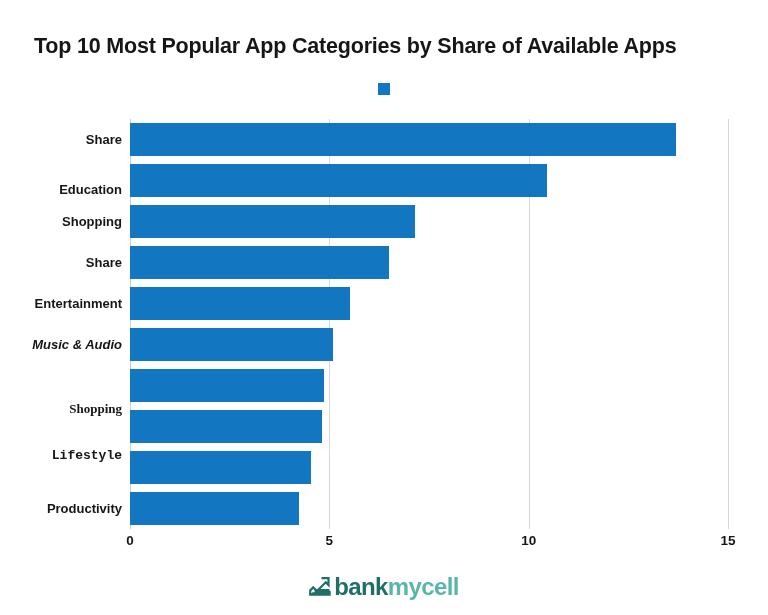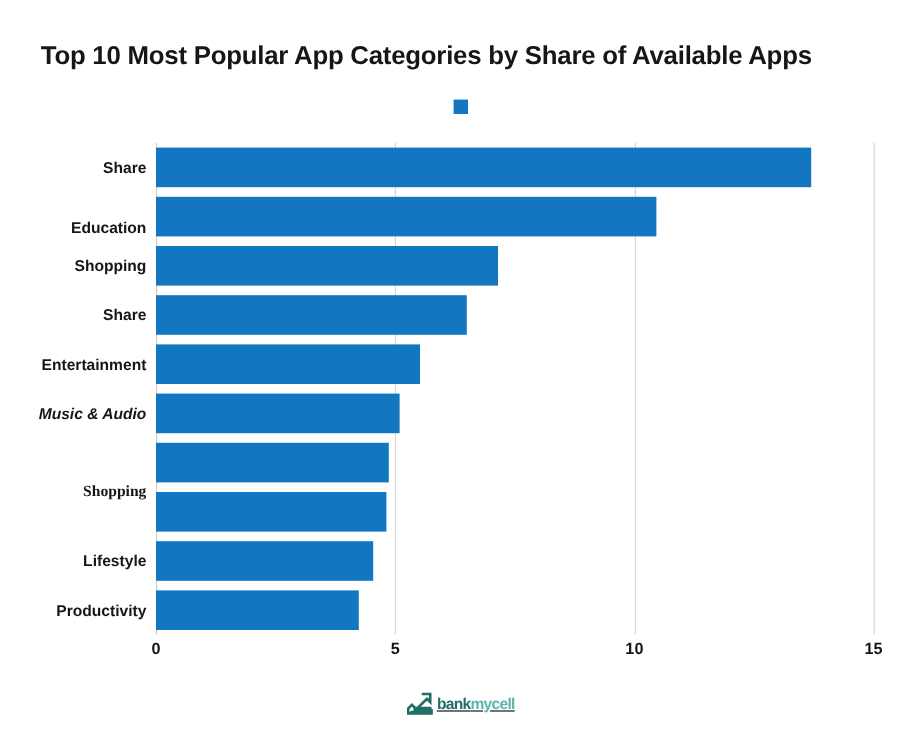--- a/index.html
+++ b/index.html
@@ -152,26 +152,25 @@
     align-items: center;
     gap: 3px;
   }
   #footer-logo .logo-mark {
     display: block;
     width: 22px;
     height: 20px;
     flex: 0 0 auto;
   }
   #footer-logo .logo-text {
-    font-size: 13px;
+    font-size: 24px;
     font-weight: bold;
     letter-spacing: -0.6px;
     line-height: 20px;
     white-space: nowrap;
-    text-decoration: underline;
   }
   #footer-logo .logo-bank { color: #1f6f67; }
   #footer-logo .logo-mycell { color: #5ab6a8; }
 </style>
 </head>
 <body>
 
 <div id="chart-root">
 
   <div id="chart-title">Top 10 Most Popular App Categories by Share of Available Apps</div>
@@ -181,21 +180,21 @@
   </div>
 
   <div id="y-axis">
       <div class="cat-label" style="top: 0px;">Share</div>
       <div class="cat-label" style="top: 50px;">Education</div>
       <div class="cat-label" style="top: 82px;">Shopping</div>
       <div class="cat-label" style="top: 123px;">Share</div>
       <div class="cat-label" style="top: 164px;">Entertainment</div>
       <div class="cat-label" style="top: 205px; font-style: italic;">Music &amp; Audio</div>
       <div class="cat-label" style="top: 270px; font-family: Liberation Serif, serif;">Shopping</div>
-      <div class="cat-label" style="top: 328px;">Lifestyle</div>
+      <div class="cat-label" style="top: 316px; font-family: Liberation Mono, monospace;">Lifestyle</div>
       <div class="cat-label" style="top: 369px;">Productivity</div>
     </div>
 
   <div id="plot">
     <div id="gridlines">
         <div class="gridline axis-zero" style="left: 0px;"></div>
         <div class="gridline" style="left: 199.333px;"></div>
         <div class="gridline" style="left: 398.667px;"></div>
         <div class="gridline" style="left: 598px;"></div>
       </div>

